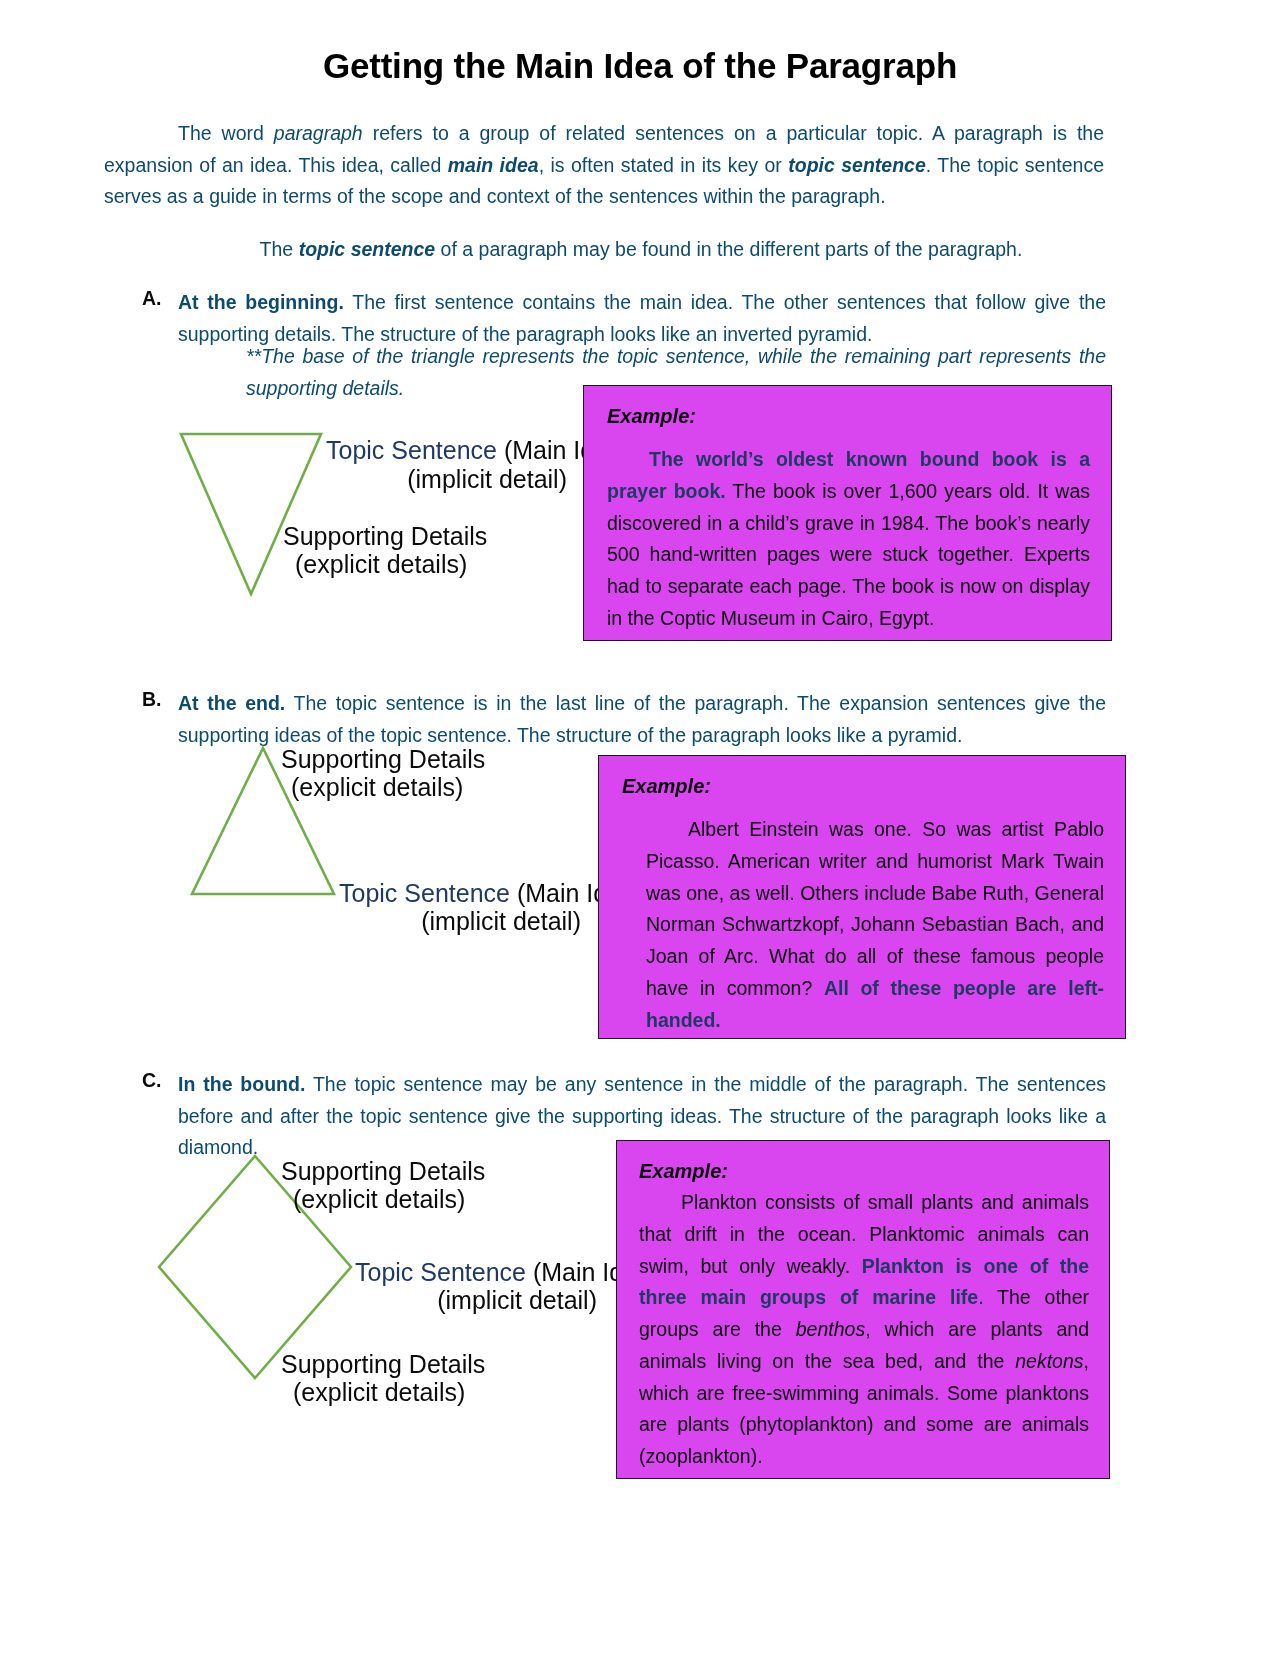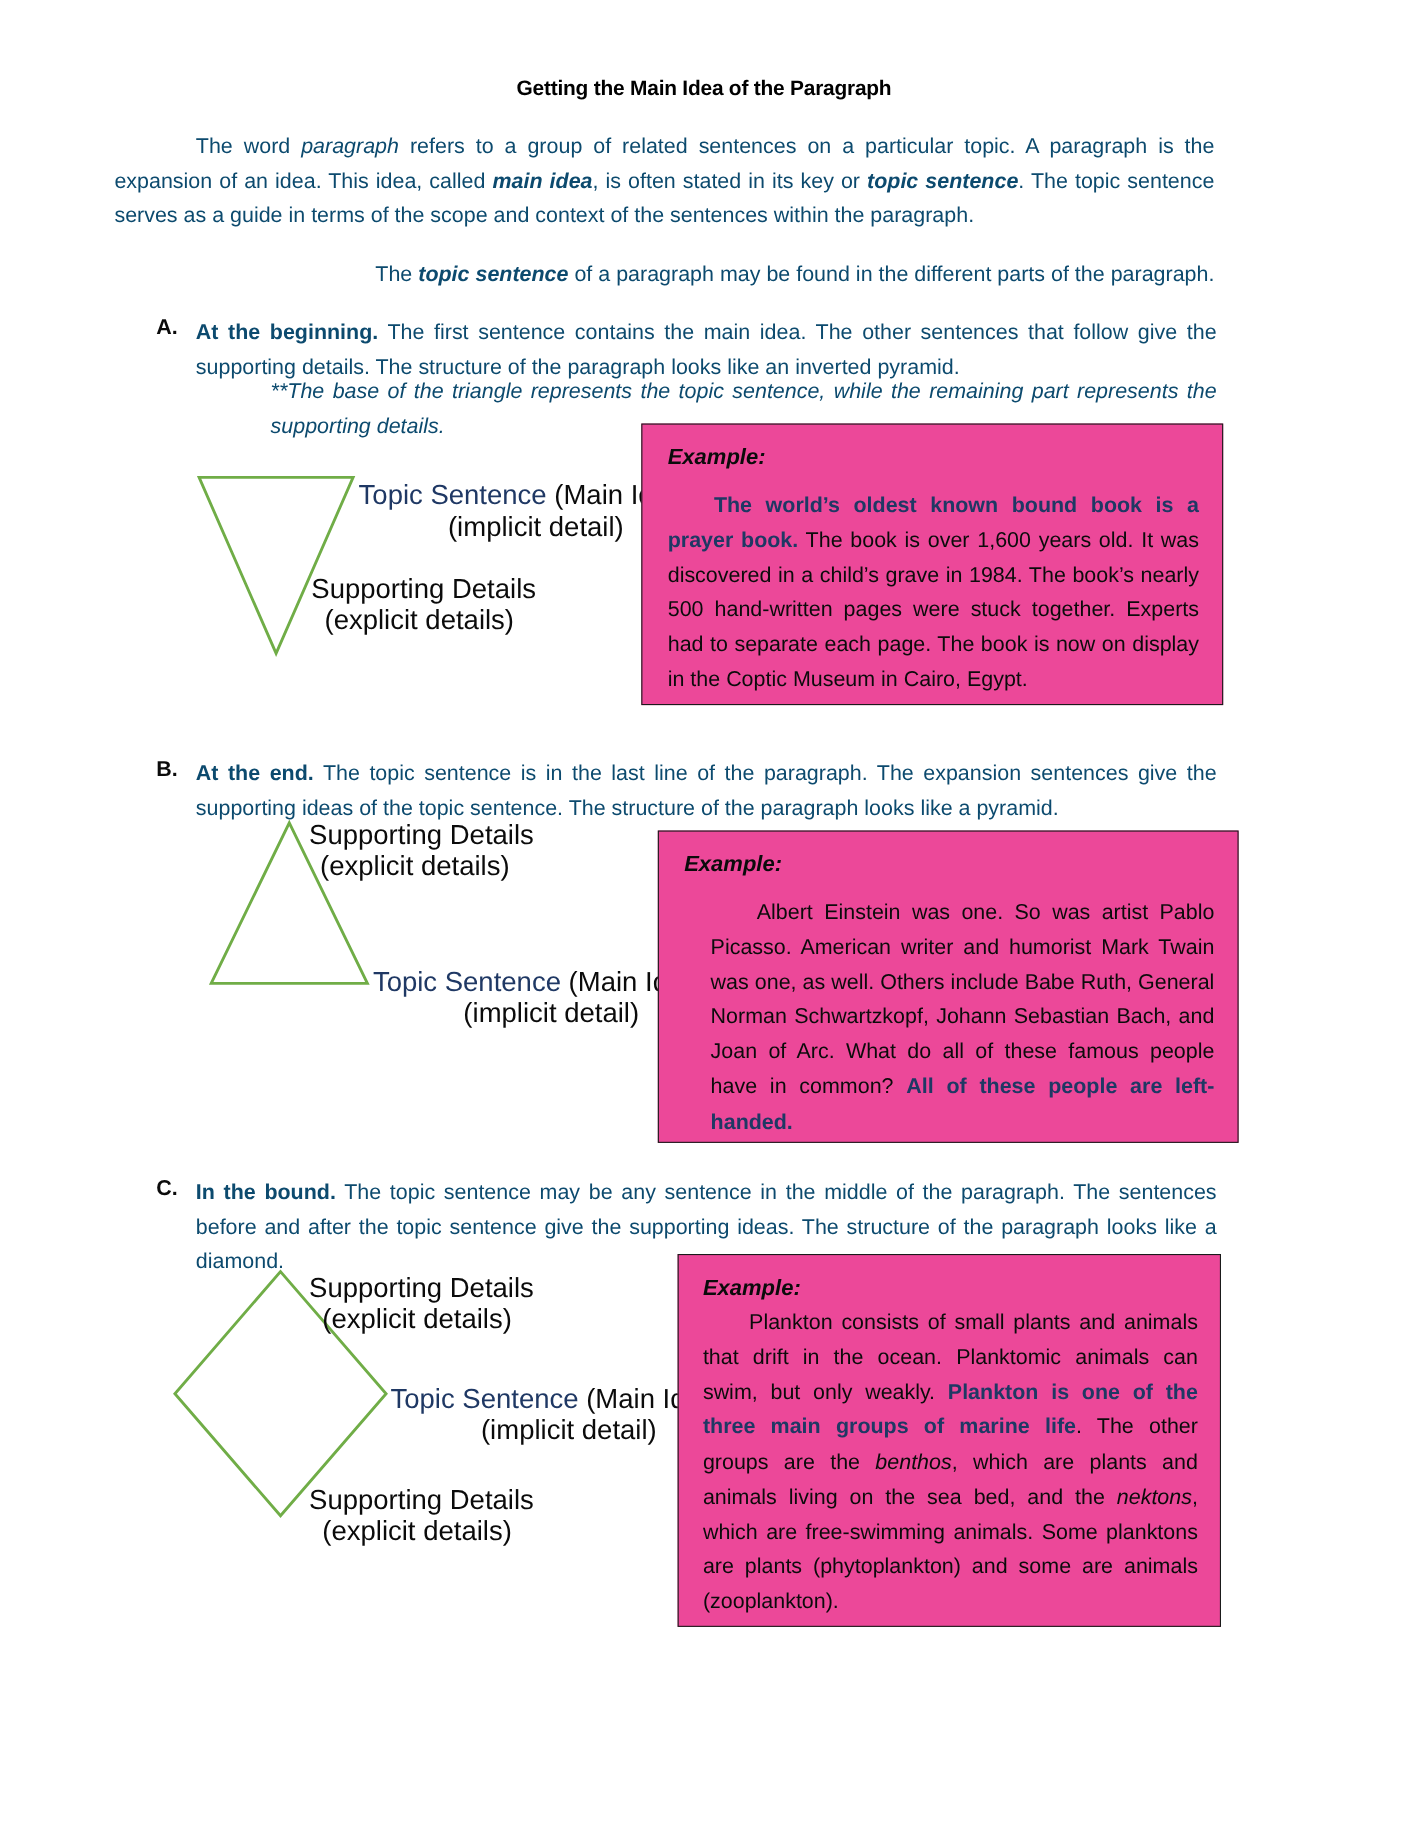--- a/index.html
+++ b/index.html
@@ -19,35 +19,34 @@
     overflow: hidden;
   }
 
   
   .doc-title {
     position: absolute;
     top: 46px;
     left: 0;
     width: 1280px;
     text-align: center;
-    font-size: 19px;
+    font-size: 35px;
     font-weight: bold;
     letter-spacing: -0.2px;
-    margin-top: 24px;
   }
 
   
   .para {
     position: absolute;
     font-size: 19.5px;
     line-height: 1.62;
     text-align: justify;
     color: #0c4a6e;
   }
-  .para.nojust { text-align: right; }
+  .para.nojust { text-align: center; }
   .b  { font-weight: bold; }
   .i  { font-style: italic; }
   .bi { font-weight: bold; font-style: italic; }
 
   
   .item-letter {
     position: absolute;
     font-size: 19.5px;
     font-weight: bold;
     color: #0b0b0b;
@@ -67,21 +66,21 @@
   .diag-label.ralign { text-align: right; }
 
   .shape {
     position: absolute;
   }
 
   
   .example-box {
     position: absolute;
     border: 1.6px solid #1a1a1a;
-    background: #ec4899;
+    background: #d946ef;
     box-sizing: border-box;
   }
   .example-head {
     font-size: 20px;
     font-weight: bold;
     font-style: italic;
     color: #0b0b0b;
   }
   .example-body {
     font-size: 19.5px;

